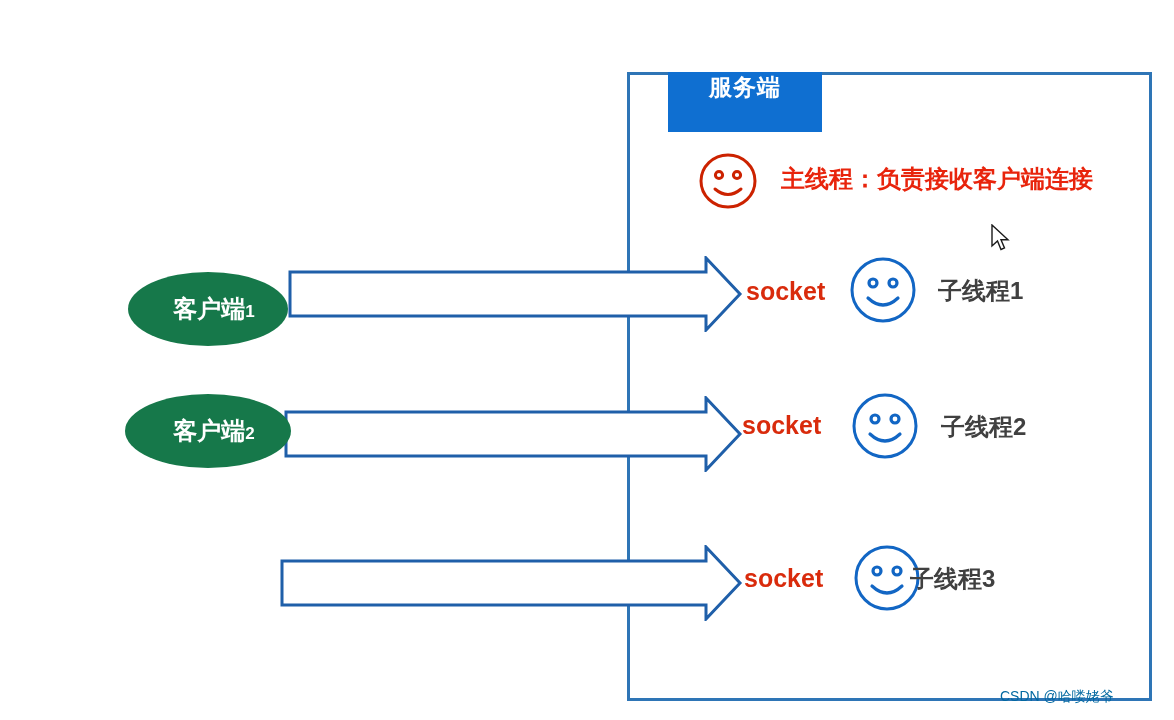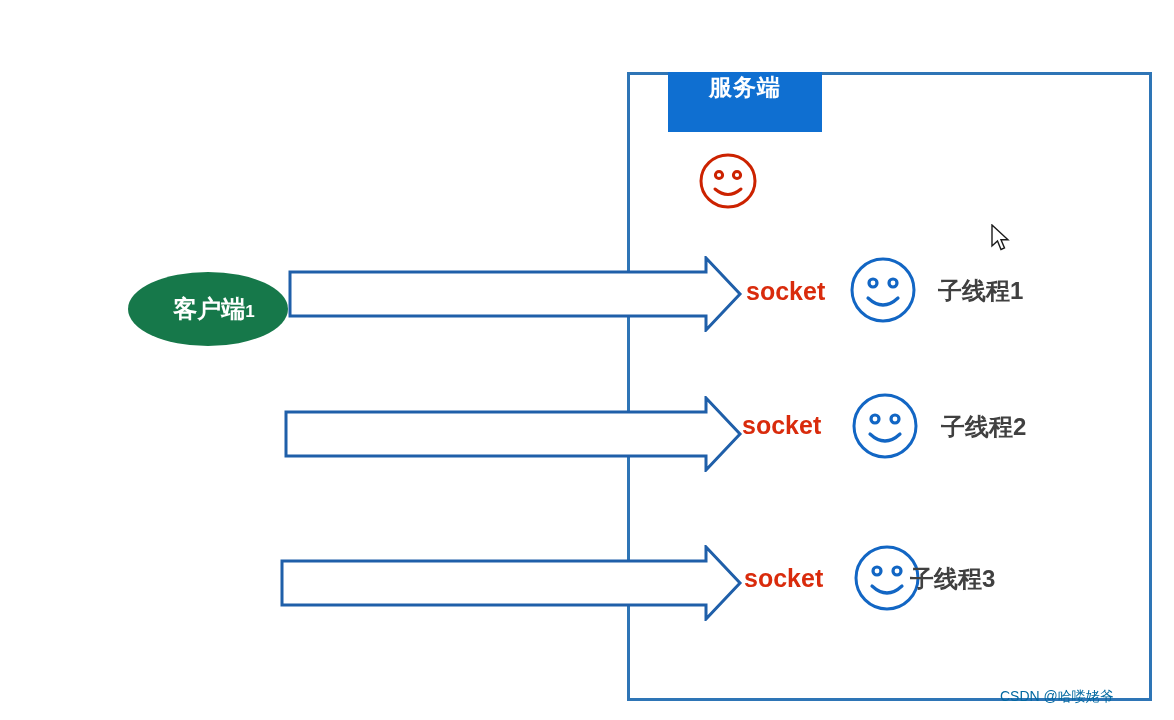--- a/index.html
+++ b/index.html
@@ -163,25 +163,29 @@
     <span class="server-header-label">服务端</span>
   </div>
 
   <svg class="smiley" style="left:698px; top:151px;" width="60" height="60" viewBox="0 0 60 60">
     <ellipse cx="30" cy="30" rx="27" ry="26" fill="none" stroke="#cc2200" stroke-width="3"></ellipse>
     <circle cx="21" cy="24" r="3.6" fill="none" stroke="#cc2200" stroke-width="3"></circle>
     <circle cx="39" cy="24" r="3.6" fill="none" stroke="#cc2200" stroke-width="3"></circle>
     <path d="M 17,38 Q 30,49 43,38" fill="none" stroke="#cc2200" stroke-width="3" stroke-linecap="round"></path>
   </svg>
 
+  <div class="main-thread-label">主线程：负责接收客户端连接</div>
 
   <div class="client" style="left:128px; top:272px; width:160px; height:74px;">
     <span class="client-label"><span>客户端</span><span class="sub">1</span></span>
   </div>
 
+  <div class="client" style="left:125px; top:394px; width:166px; height:74px;">
+    <span class="client-label"><span>客户端</span><span class="sub">2</span></span>
+  </div>
 
 
   <div class="socket-label" style="left:746px; top:277px;">socket</div>
   <div class="socket-label" style="left:742px; top:411px;">socket</div>
   <div class="socket-label" style="left:744px; top:564px;">socket</div>
 
   <svg class="smiley" style="left:849px; top:256px;" width="68" height="68" viewBox="0 0 68 68">
     <circle cx="34" cy="34" r="31" fill="none" stroke="#1266c4" stroke-width="3"></circle>
     <circle cx="24" cy="27" r="4" fill="none" stroke="#1266c4" stroke-width="3.2"></circle>
     <circle cx="44" cy="27" r="4" fill="none" stroke="#1266c4" stroke-width="3.2"></circle>

